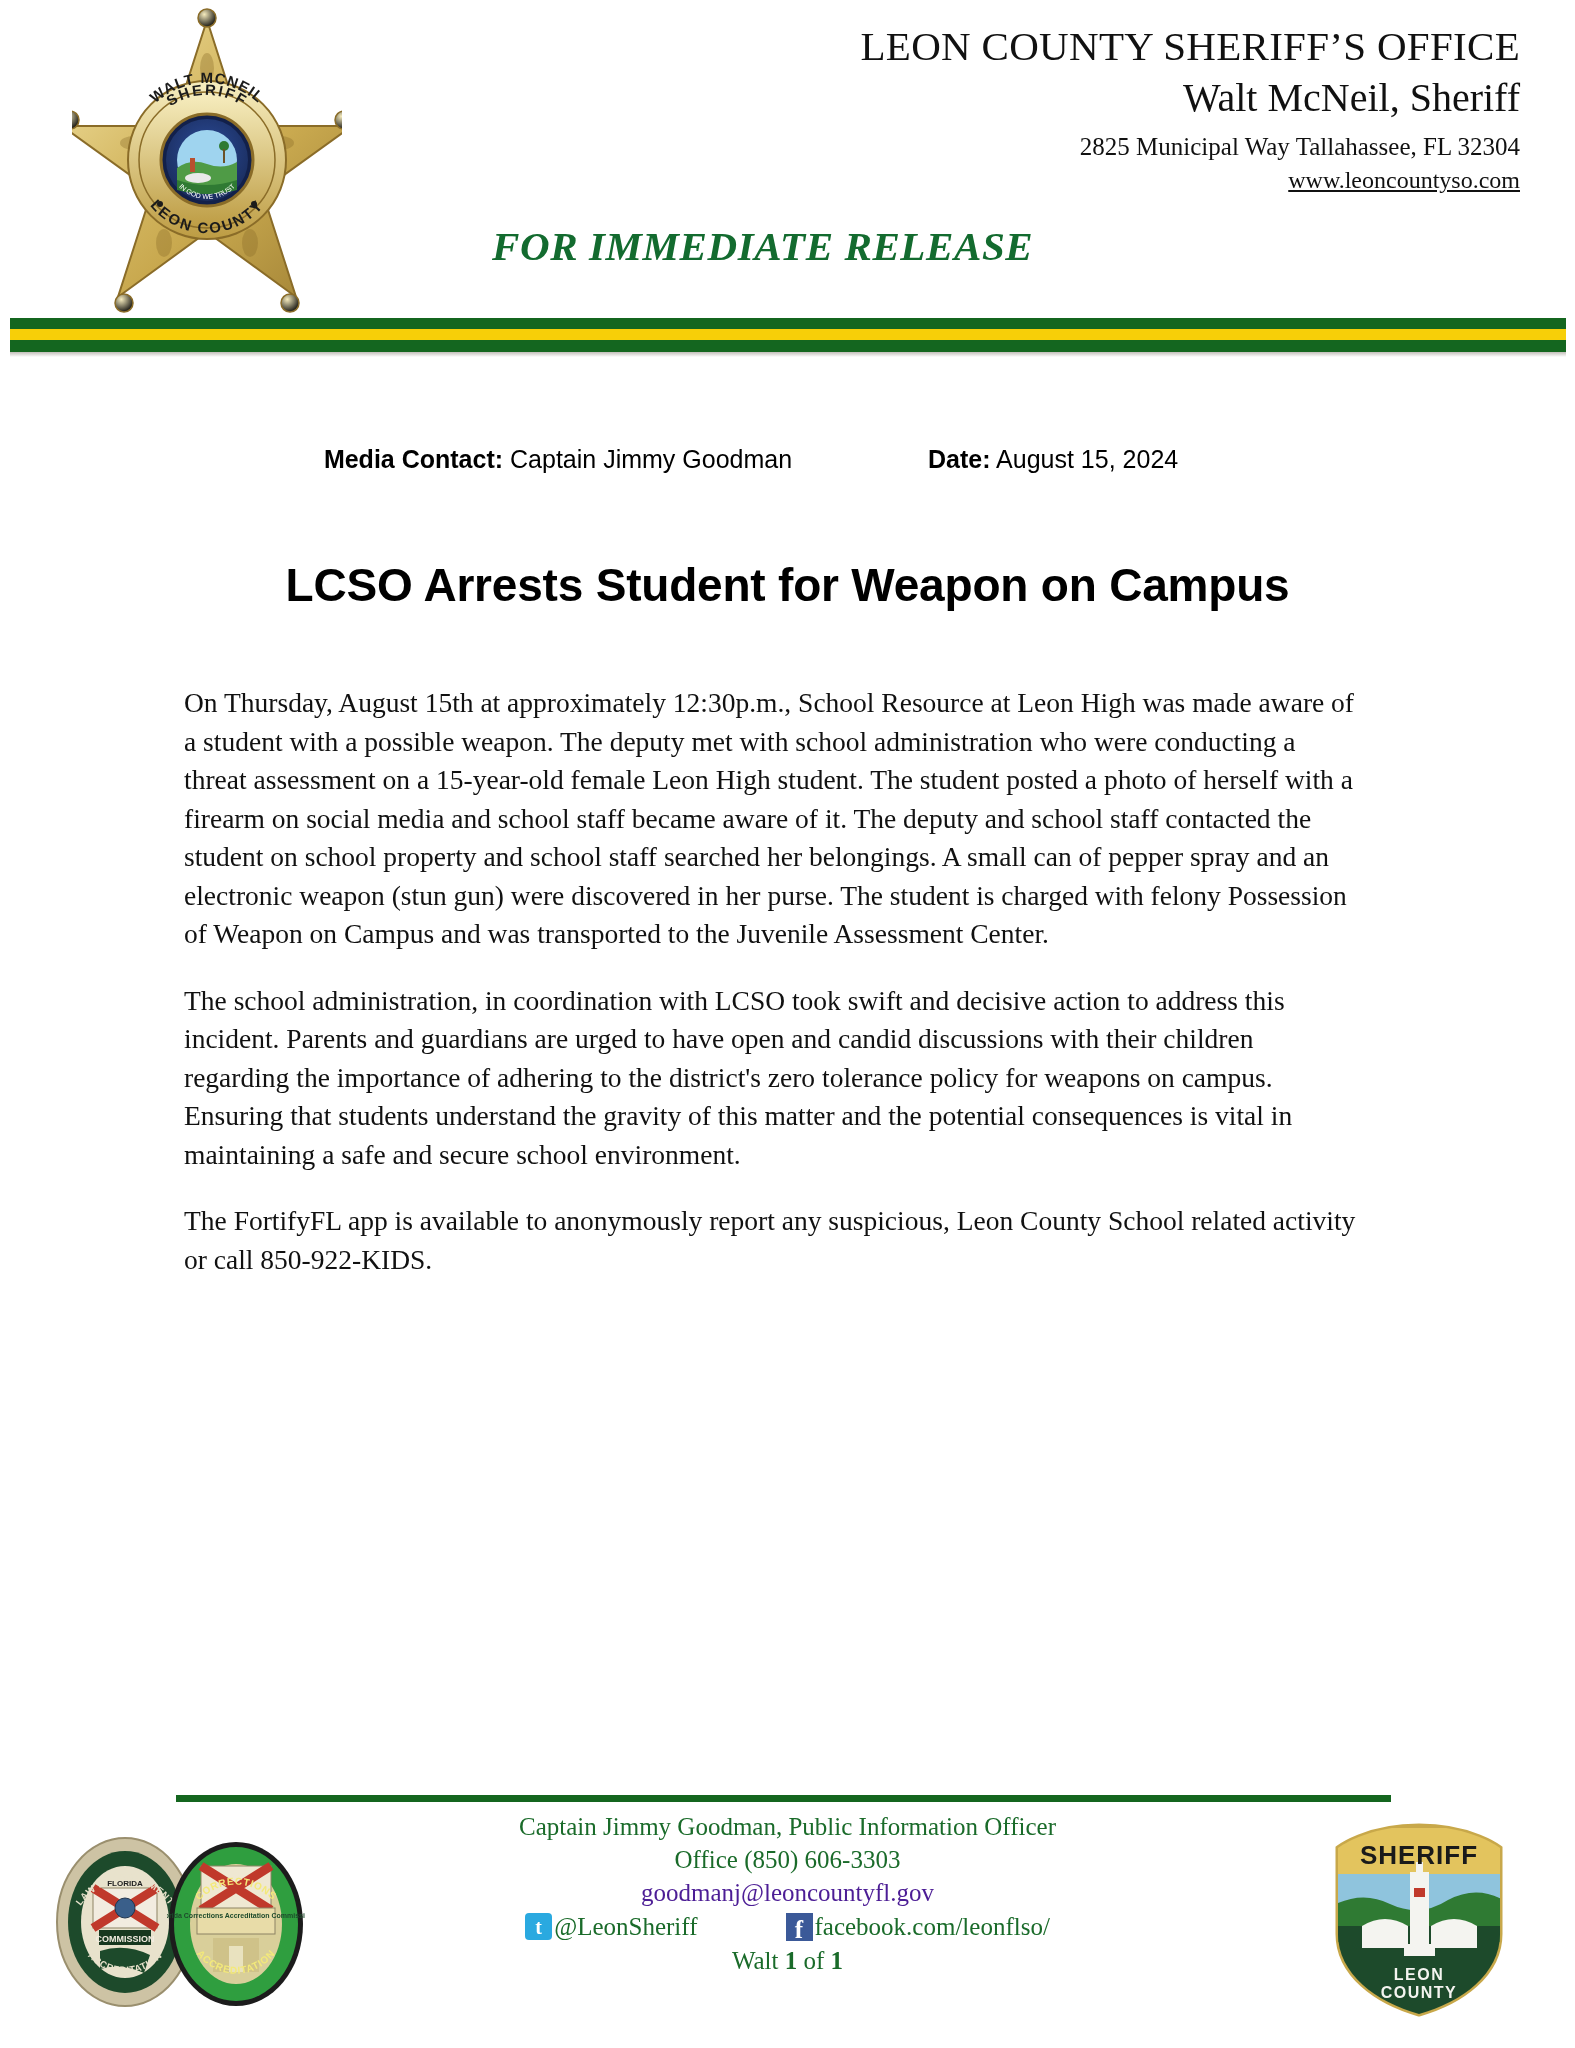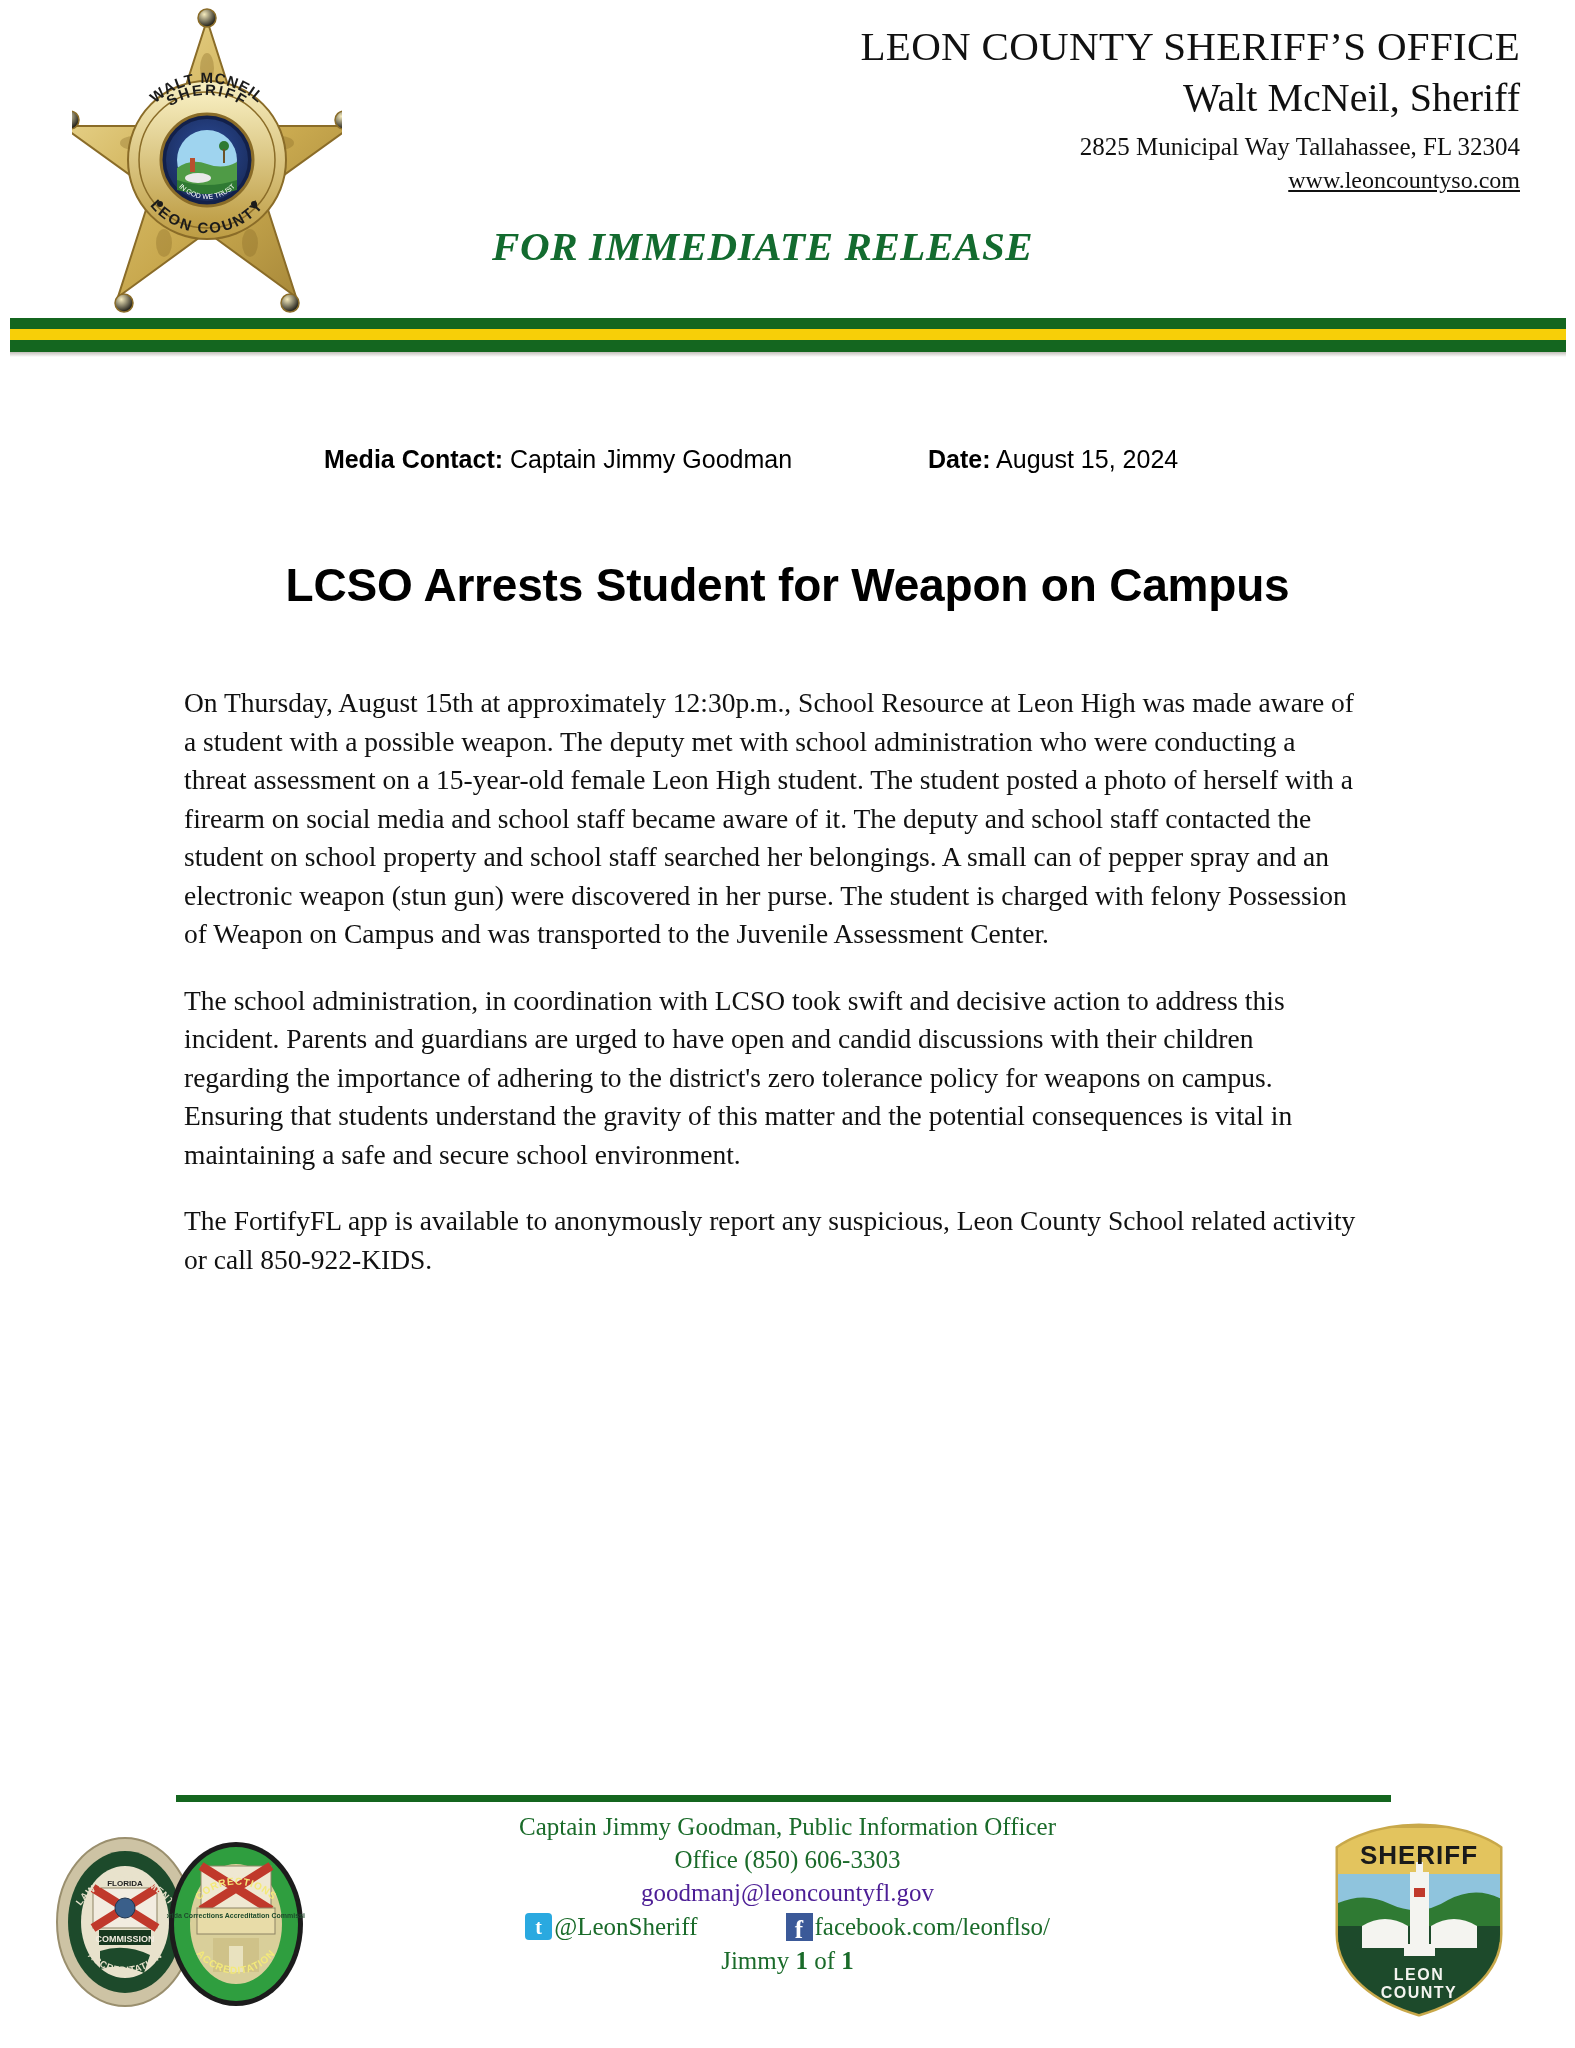--- a/index.html
+++ b/index.html
@@ -264,21 +264,21 @@
       <span class="soc">
         <span class="tw-ico">t</span>
         <span>@LeonSheriff</span>
       </span>
       <span class="soc">
         <span class="fb-ico">f</span>
         <span>facebook.com/leonflso/</span>
       </span>
     </div>
     <div class="pg">
-      <span>Jimmy</span>
+      <span>Walt</span>
       <b>1</b>
       <span>of</span>
       <b>1</b>
     </div>
   </div>
 
   <div class="seals">
     <svg class="seal-a" viewBox="0 0 140 172" xmlns="http://www.w3.org/2000/svg">
       <defs>
         <path id="leTop" d="M 16 92 A 56 64 0 0 1 124 92"></path>

